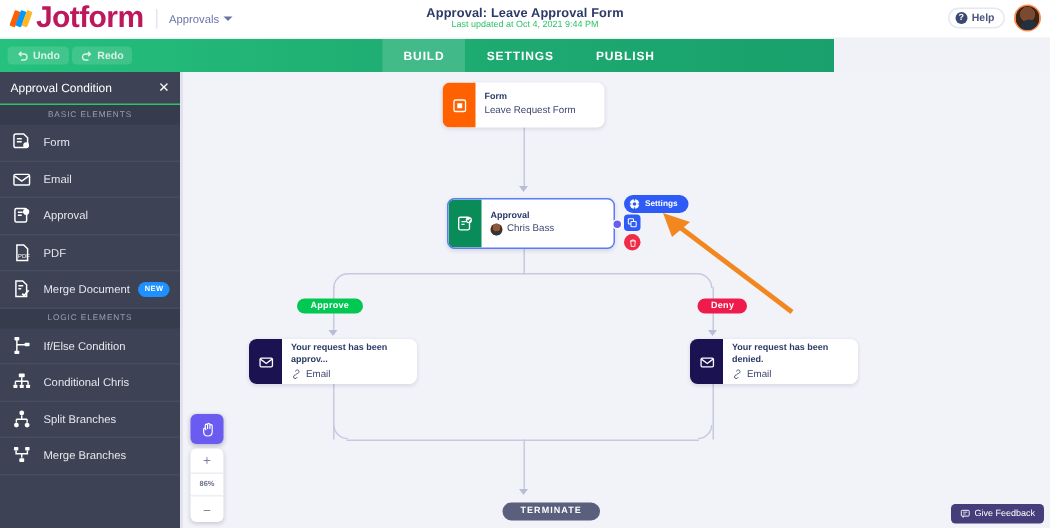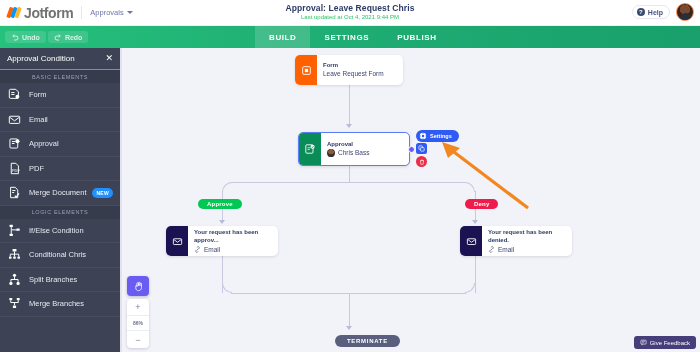--- a/index.html
+++ b/index.html
@@ -18,21 +18,21 @@
     border-bottom: 1px solid #f0f0f4;
   }
   .logo-wrap { display: flex; align-items: center; padding-left: 8px; }
   .logo-mark { width: 13px; height: 13px; position: relative; margin-right: 3px; }
   .logo-mark i {
     position: absolute; display: block; border-radius: 1px;
   }
   .logo-mark i:nth-child(1){ background:#ff6100; width:4px; height:11px; left:0; top:1px; transform:rotate(20deg); }
   .logo-mark i:nth-child(2){ background:#0099ff; width:4px; height:11px; left:4px; top:1px; transform:rotate(20deg); }
   .logo-mark i:nth-child(3){ background:#ffb629; width:4px; height:11px; left:8px; top:1px; transform:rotate(20deg); }
-  .logo-text { font-size: 14px; font-weight: bold; color: #737373; letter-spacing: -0.4px; }
+  .logo-text { font-size: 20px; font-weight: bold; color: #be185d; letter-spacing: -0.4px; }
   .vdiv { width: 1px; height: 13px; background: #e3e5f5; margin: 0 8px; }
   .approvals-sel { font-size: 7.5px; color: #6c73a8; display: flex; align-items: center; gap: 3px; }
   .caret-dn {
     width: 0; height: 0; border-left: 3px solid transparent; border-right: 3px solid transparent;
     border-top: 3.5px solid #6c73a8;
   }
   .title-block { position: absolute; left: 0; right: 0; top: 3px; text-align: center; }
   .title-main { font-size: 8.5px; font-weight: bold; color: #2b3a67; letter-spacing: 0.1px; }
   .title-sub { font-size: 6px; color: #2ec36a; margin-top: 1px; }
   .top-right { position: absolute; right: 6px; top: 3px; display: flex; align-items: center; gap: 6px; }
@@ -51,21 +51,21 @@
     background: radial-gradient(circle at 50% 35%, #7a4a30 0 38%, #3a2418 39% 100%);
     border: 1.5px solid #ff8a4c; position: relative; overflow: hidden;
   }
   .avatar::after {
     content: ""; position: absolute; left: 3px; bottom: 0; width: 12px; height: 7px;
     border-radius: 6px 6px 0 0; background: #23303f;
   }
 
   
   .greenbar {
-    position: absolute; left: 0; top: 26px; width: 700px; height: 22px;
+    position: absolute; left: 0; top: 26px; width: 556px; height: 22px;
     background: linear-gradient(90deg, #25c17d 0%, #1fae73 45%, #19a06c 100%);
     display: flex; align-items: center;
   }
   .undo-redo { display: flex; align-items: center; gap: 2px; padding-left: 5px; }
   .tb-btn {
     display: flex; align-items: center; gap: 3px;
     padding: 2px 6px; border-radius: 3px;
     background: rgba(255,255,255,0.13);
   }
   .tb-btn span.lbl { font-size: 7px; color: rgba(255,255,255,0.78); font-weight: bold; }
@@ -254,21 +254,21 @@
       </span>
       <span class="logo-text">Jotform</span>
     </div>
     <span class="vdiv"></span>
     <div class="approvals-sel">
       <span>Approvals</span>
       <span class="caret-dn"></span>
     </div>
 
     <div class="title-block">
-      <div class="title-main">Approval: Leave Request Chris</div>
+      <div class="title-main">Approval: Leave Approval Form</div>
       <div class="title-sub">Last updated at Oct 4, 2021 9:44 PM</div>
     </div>
 
     <div class="top-right">
       <div class="help-btn">
         <span class="help-icon">?</span>
         <span class="help-label">Help</span>
       </div>
       <div class="avatar"></div>
     </div>

